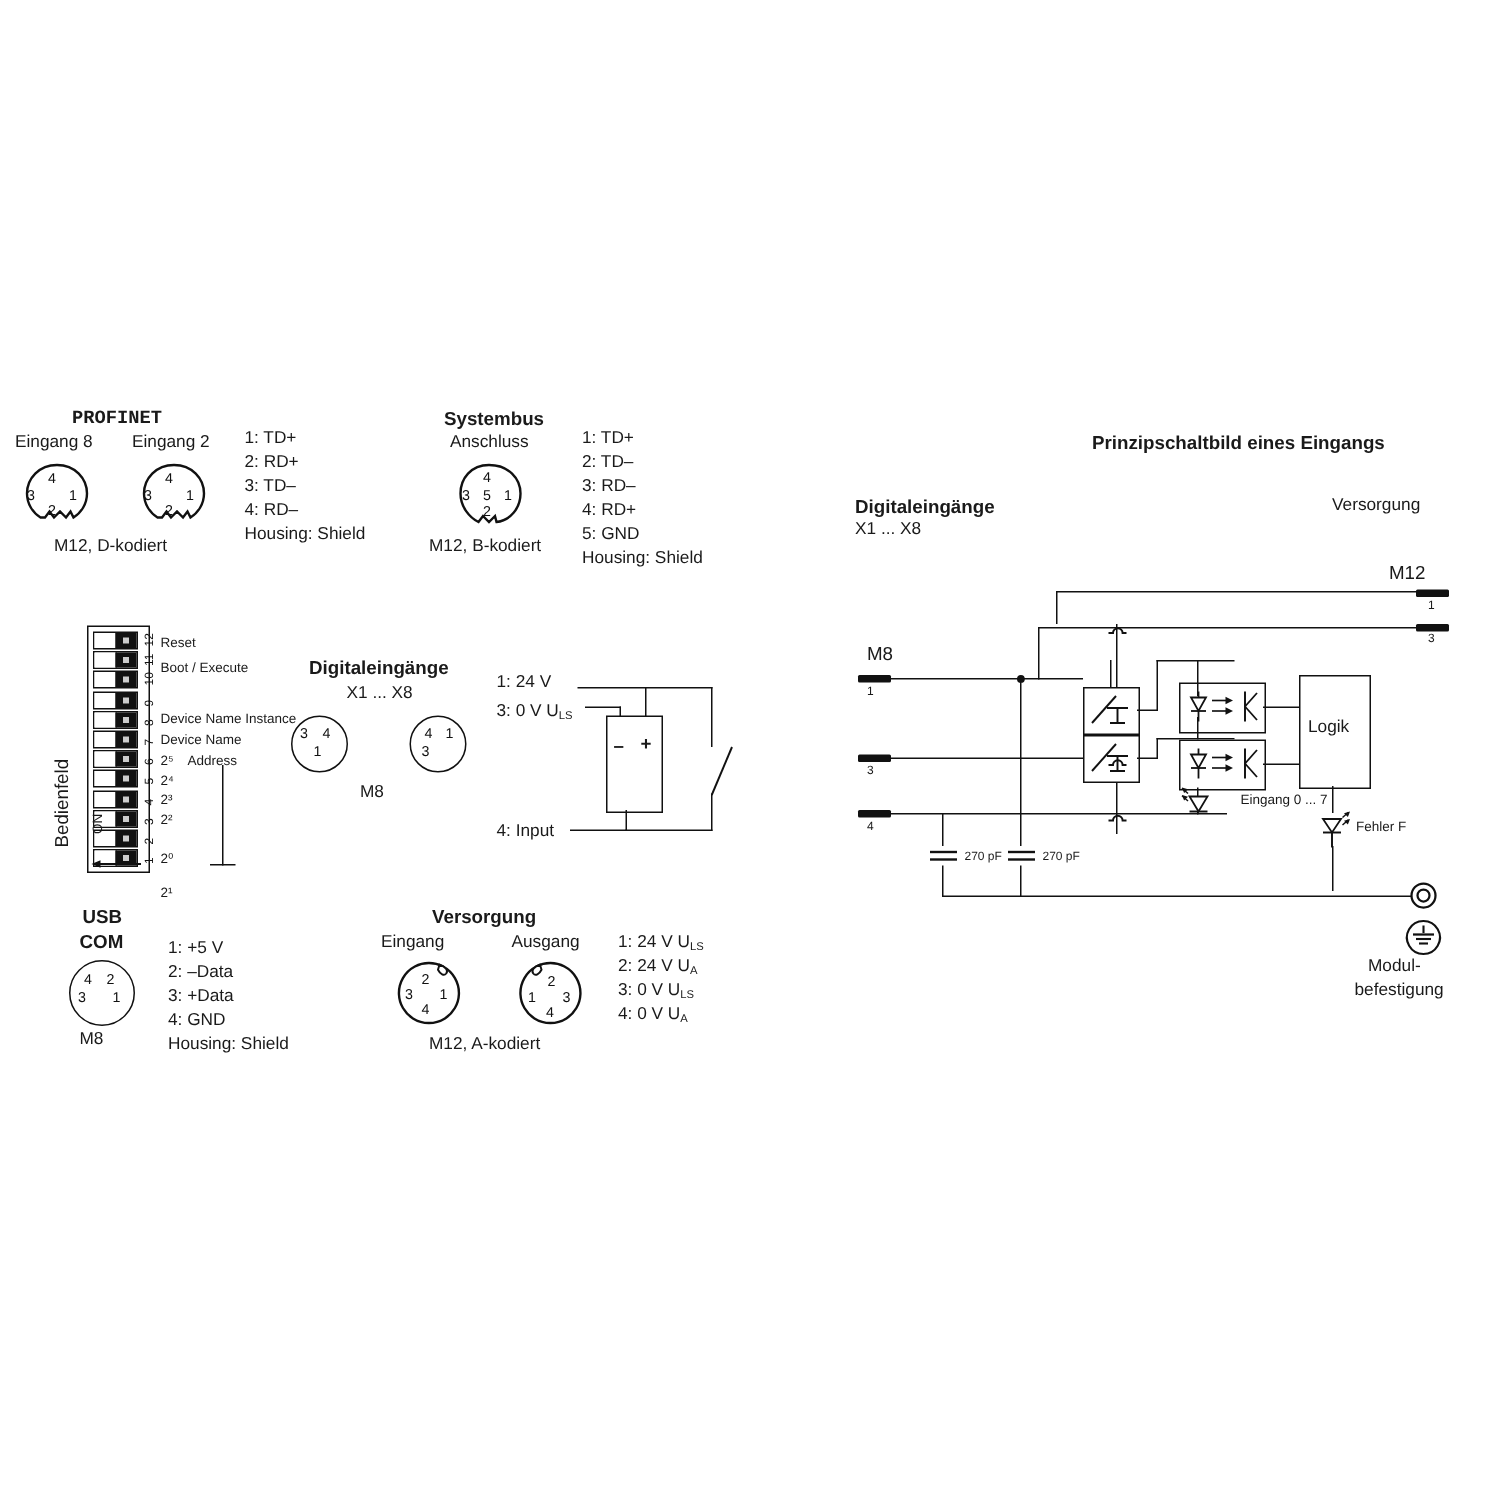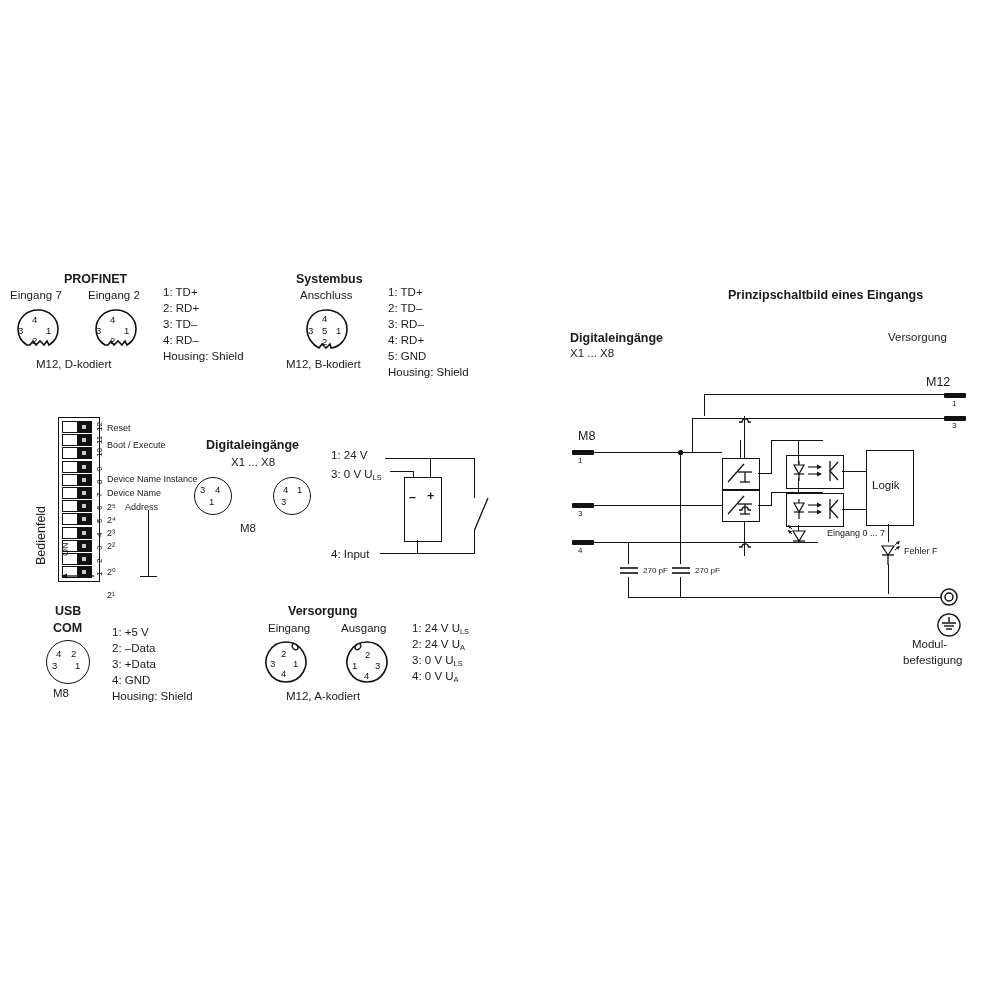--- a/index.html
+++ b/index.html
@@ -32,22 +32,22 @@
   
   .hl{position:absolute;background:#111;height:1.3px;}
   .vl{position:absolute;background:#111;width:1.3px;}
   .box{position:absolute;border:1.5px solid #111;background:#fff;}
   .term{position:absolute;background:#111;height:5px;border-radius:1px;}
   svg{position:absolute;overflow:visible;}
 </style>
 </head>
 <body>
 
-<div class="t bold f12" style="left:64px;top:272px;">PROFINET</div>
-<div class="t f11" style="left:10px;top:289px;">Eingang 7</div>
+<div class="t bold f12" style="left:48px;top:272px;font-family:Liberation Mono, monospace;">PROFINET</div>
+<div class="t f11" style="left:10px;top:289px;">Eingang 8</div>
 <div class="t f11" style="left:88px;top:289px;">Eingang 2</div>
 
 <div>
   <svg style="left:14px;top:308px;width:48px;height:44px;">
     <path d="M24,2 C36,2 44,11 44,21 C44,28 40,34 35,37 L33,33 L30,37 L26,33 L22,37 L19,33 L16,37 L13,37 C8,34 4,28 4,21 C4,11 12,2 24,2 Z" fill="#fff" stroke="#111" stroke-width="1.6"></path>
   </svg>
   <div class="pin" style="left:32px;top:315px;">4</div>
   <div class="pin" style="left:18px;top:326px;">3</div>
   <div class="pin" style="left:46px;top:326px;">1</div>
   <div class="pin" style="left:32px;top:336px;">2</div>
@@ -259,21 +259,21 @@
 <div class="pin" style="left:75px;top:661px;">1</div>
 <div class="t f11" style="left:53px;top:687px;">M8</div>
 
 <div class="t f11" style="left:112px;top:626px;">1: +5 V</div>
 <div class="t f11" style="left:112px;top:642px;">2: –Data</div>
 <div class="t f11" style="left:112px;top:658px;">3: +Data</div>
 <div class="t f11" style="left:112px;top:674px;">4: GND</div>
 <div class="t f11" style="left:112px;top:690px;">Housing: Shield</div>
 
 <div class="t bold f12" style="left:288px;top:604px;">Versorgung</div>
-<div class="t f11" style="left:268px;top:622px;text-align:center;">Eingang</div>
+<div class="t f11" style="left:254px;top:622px;text-align:center;">Eingang</div>
 <div class="t f11" style="left:341px;top:622px;">Ausgang</div>
 
 <div>
   <svg style="left:264px;top:640px;width:44px;height:44px;">
     <path d="M22,2 A20,20 0 1,1 21.9,2 Z" fill="#fff" stroke="#111" stroke-width="1.6"></path>
     <path d="M29,3.2 C33,4.5 35,7 33.5,9 C32,10.8 29.5,9.5 28,6.5 Z" fill="#fff" stroke="#111" stroke-width="1.3"></path>
   </svg>
   <div class="pin" style="left:281px;top:649px;">2</div>
   <div class="pin" style="left:270px;top:659px;">3</div>
   <div class="pin" style="left:293px;top:659px;">1</div>

